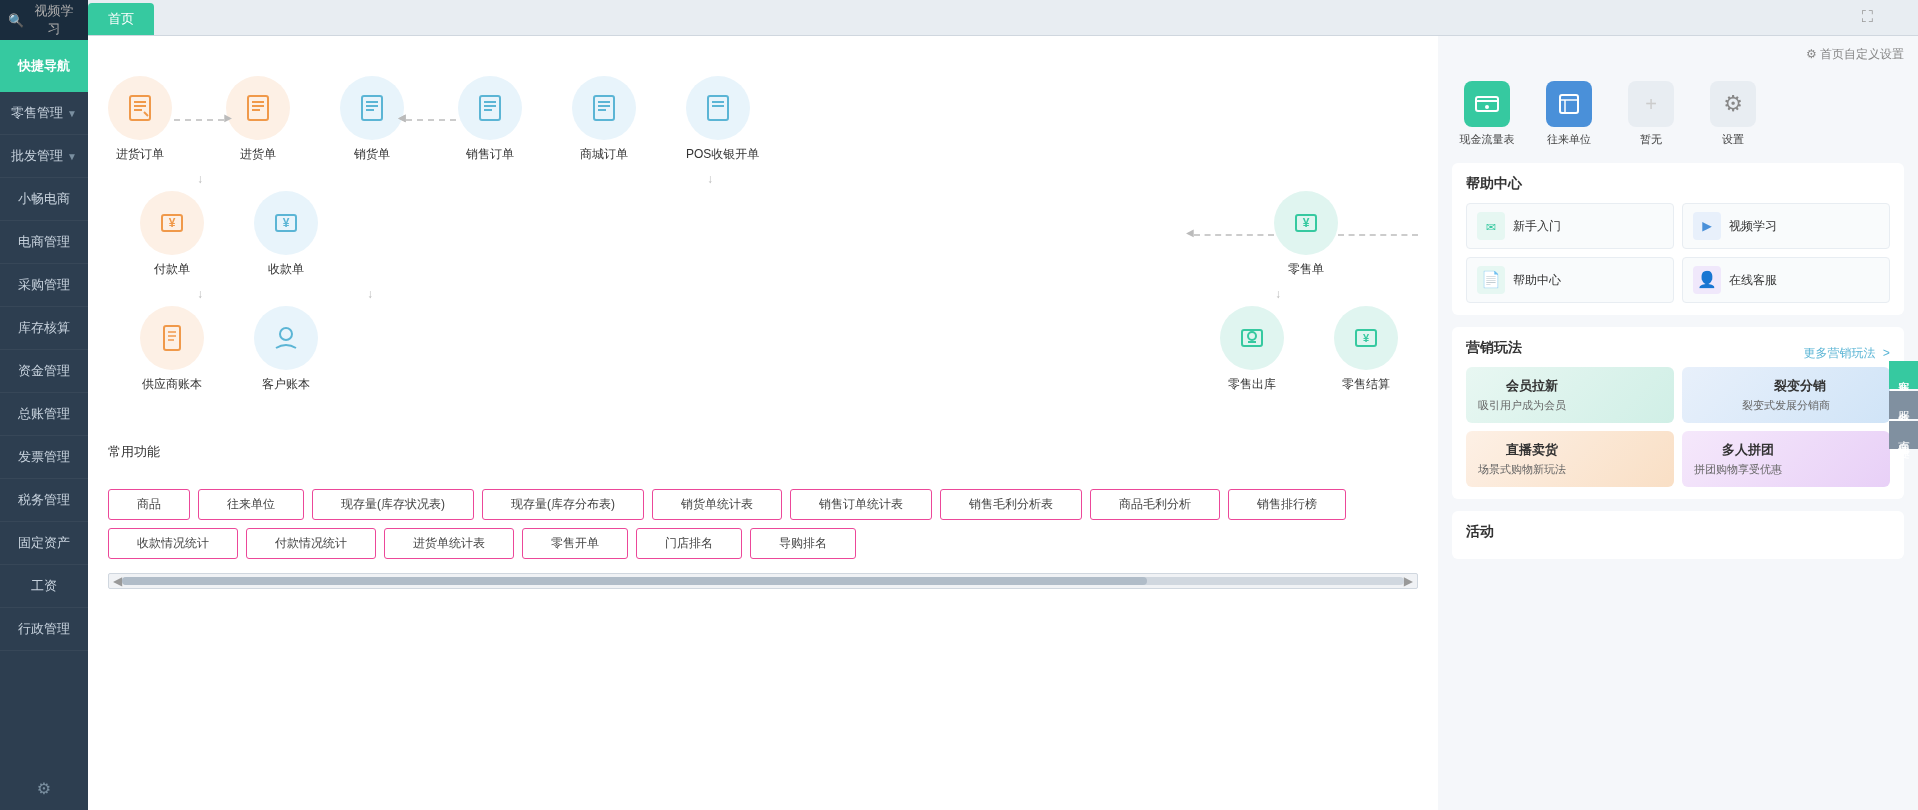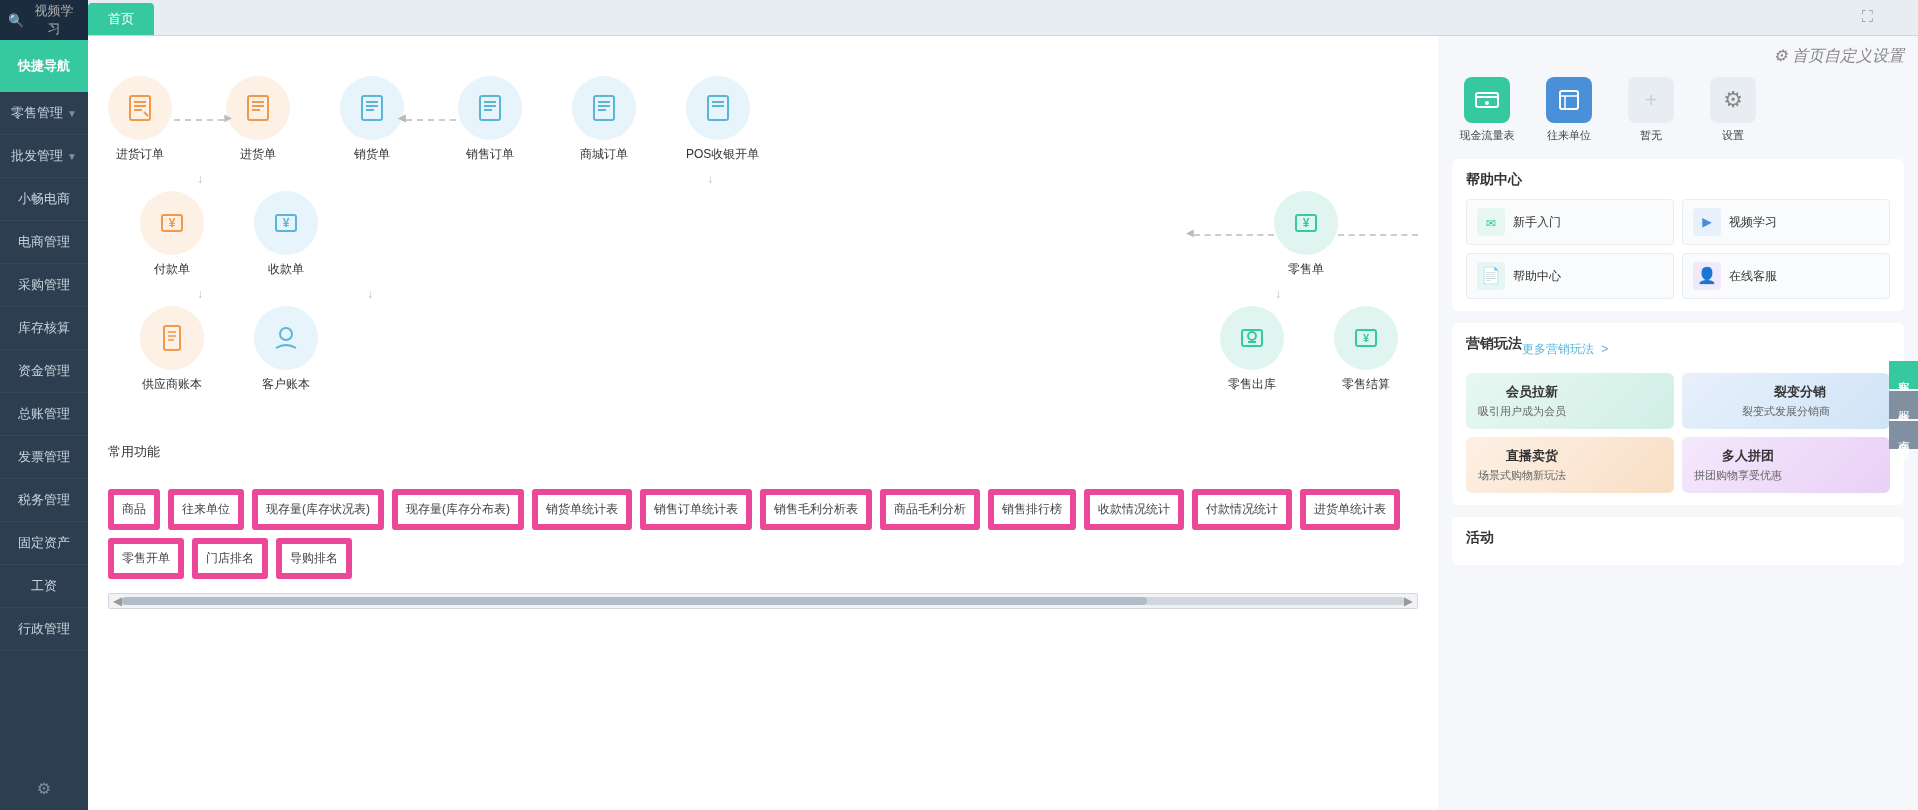--- a/index.html
+++ b/index.html
@@ -162,22 +162,22 @@
       font-size: 13px;
       color: #333;
       margin-bottom: 28px;
     }
     .func-grid {
       display: flex;
       flex-wrap: wrap;
       gap: 8px;
     }
     .func-btn {
-      padding: 6px 8px;
-      border: 6px solid #ec4899;
+      padding: 6px 28px;
+      border: 1px solid #ec4899;
       border-radius: 3px;
       background: #fff;
       font-size: 12px;
       color: #444;
       cursor: pointer;
       white-space: nowrap;
     }
 
     
     .hscroll {
@@ -210,25 +210,24 @@
       width: 480px;
       background: #f5f7fa;
       flex-shrink: 0;
       overflow-y: auto;
       padding: 10px 14px;
     }
 
     
     .customize-bar {
       text-align: right;
-      font-size: 16px;
+      font-size: 12px;
       color: #888;
-      margin-bottom: 10px;
-      cursor: pointer;
-      font-style: italic;
+      margin-bottom: 18px;
+      cursor: pointer;
     }
     .customize-bar span { color: #888; }
 
     
     .quick-icons {
       display: flex;
       gap: 12px;
       margin-bottom: 16px;
       align-items: flex-start;
     }
@@ -295,22 +294,22 @@
     }
     .help-icon.green { background: #e6f7f2; color: #36c9a0; }
     .help-icon.blue { background: #e8f0fb; color: #4a90d9; }
     .help-icon.teal { background: #e6f7f2; color: #36c9a0; }
     .help-icon.purple { background: #f0e8fb; color: #9b6bd9; }
     .help-label { font-size: 12px; color: #333; }
 
     
     .marketing-header {
       display: flex;
-      align-items: center;
-      margin-bottom: 10px;
+      justify-content: space-between;
+      align-items: center;
     }
     .more-link { font-size: 12px; color: #5bb5d5; cursor: pointer; }
     .marketing-grid {
       display: grid;
       grid-template-columns: 1fr 1fr;
       gap: 8px;
     }
     .marketing-item {
       background: linear-gradient(135deg, #e8f7f2, #d0efe6);
       border-radius: 6px;

